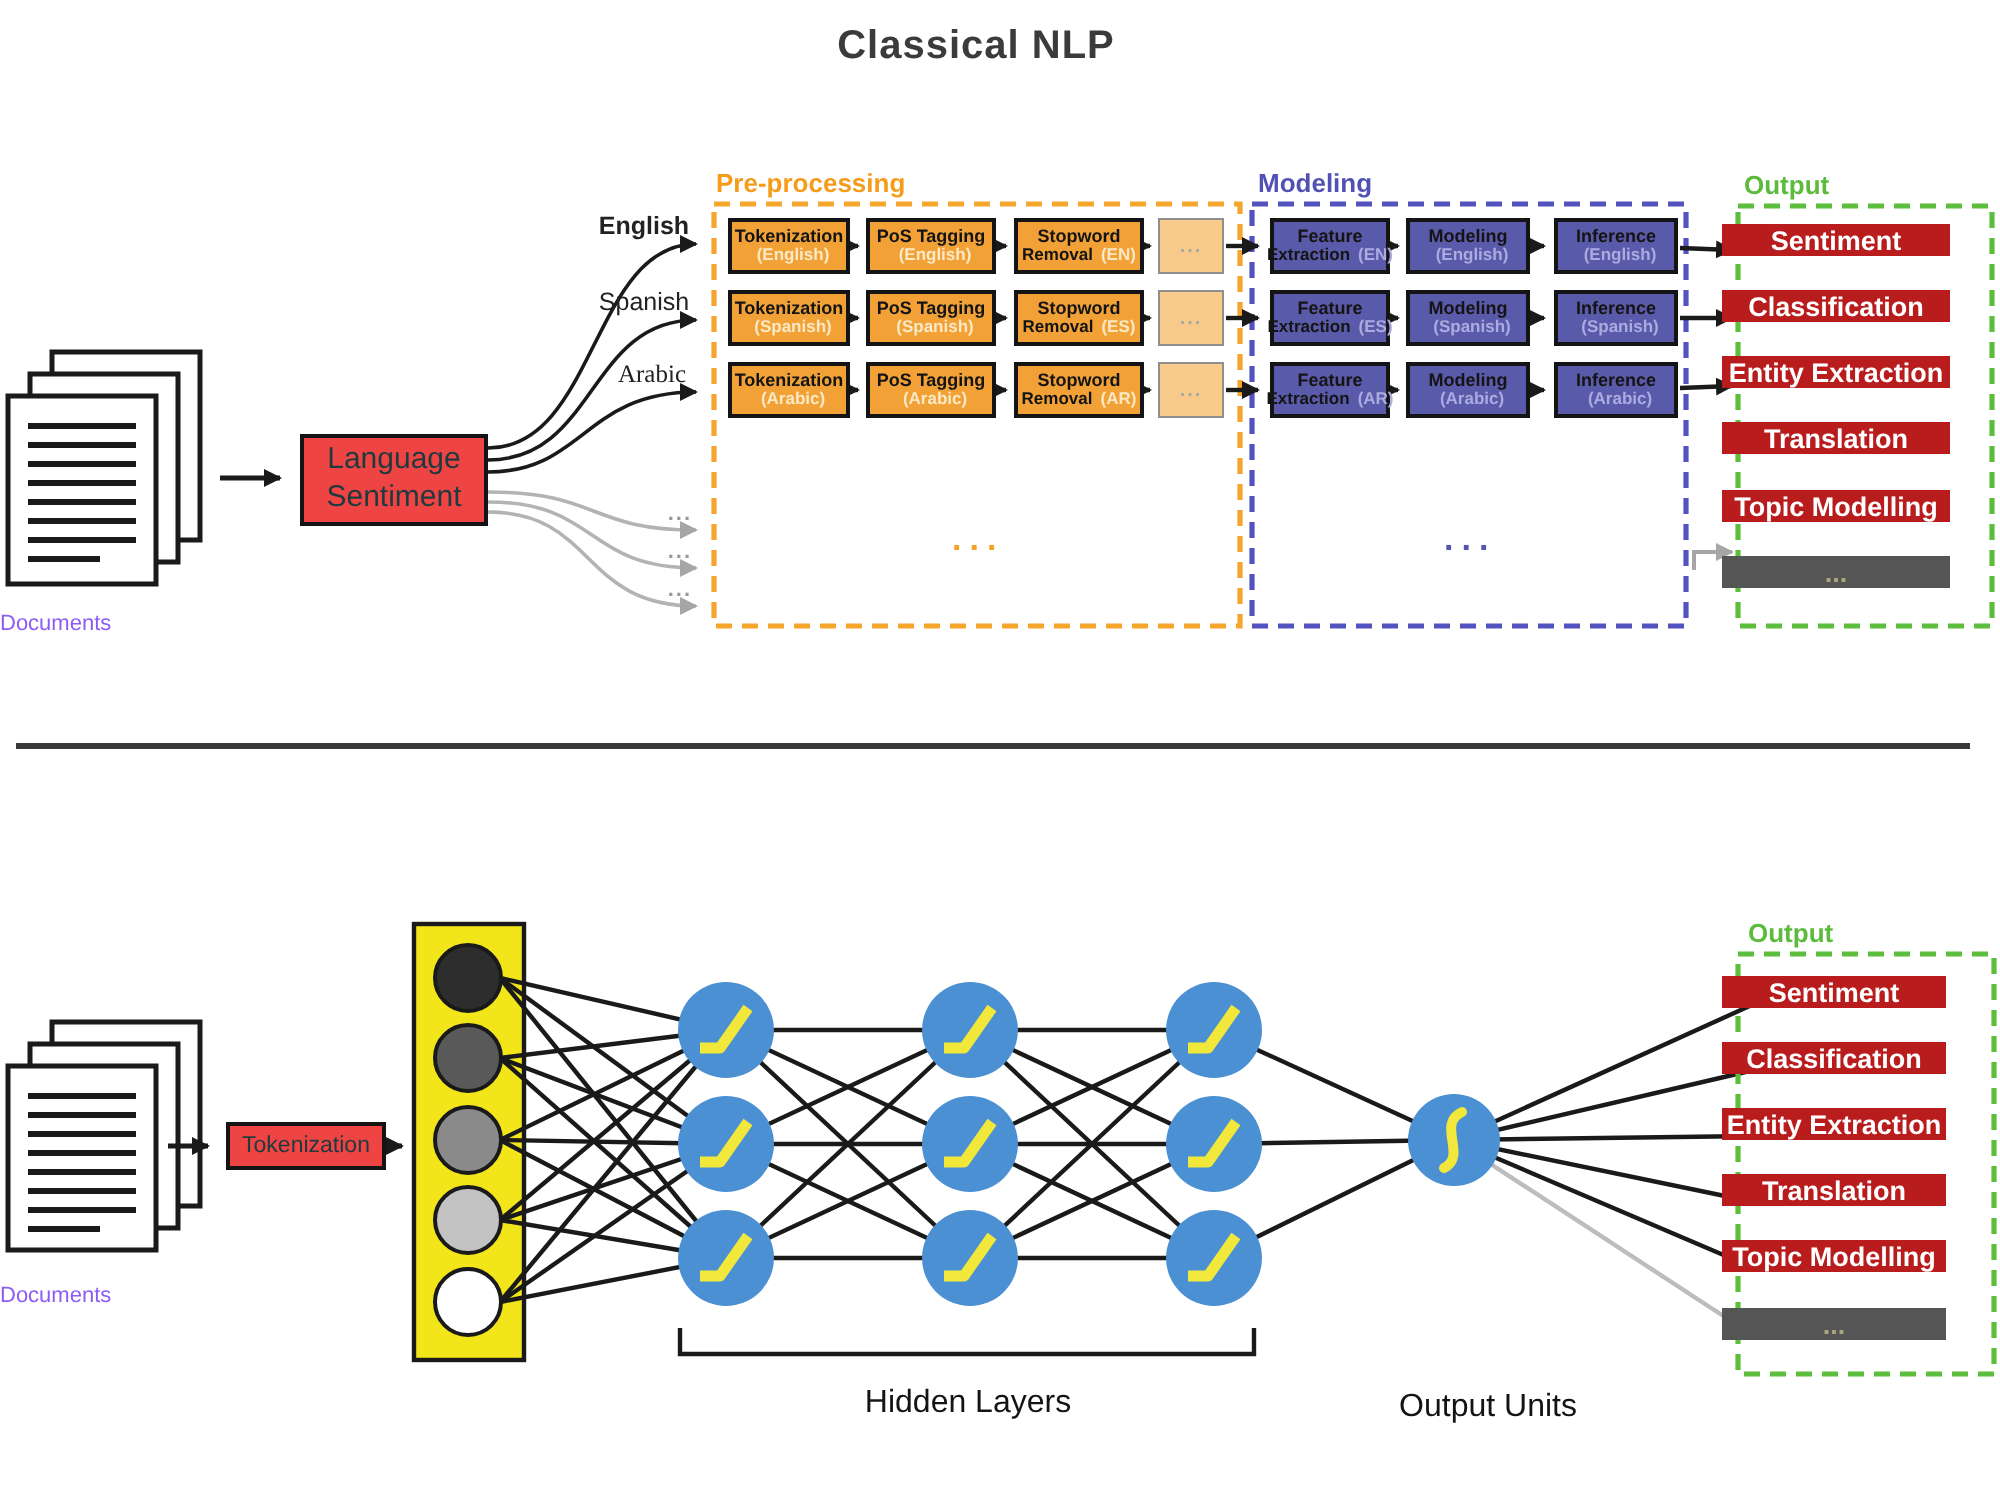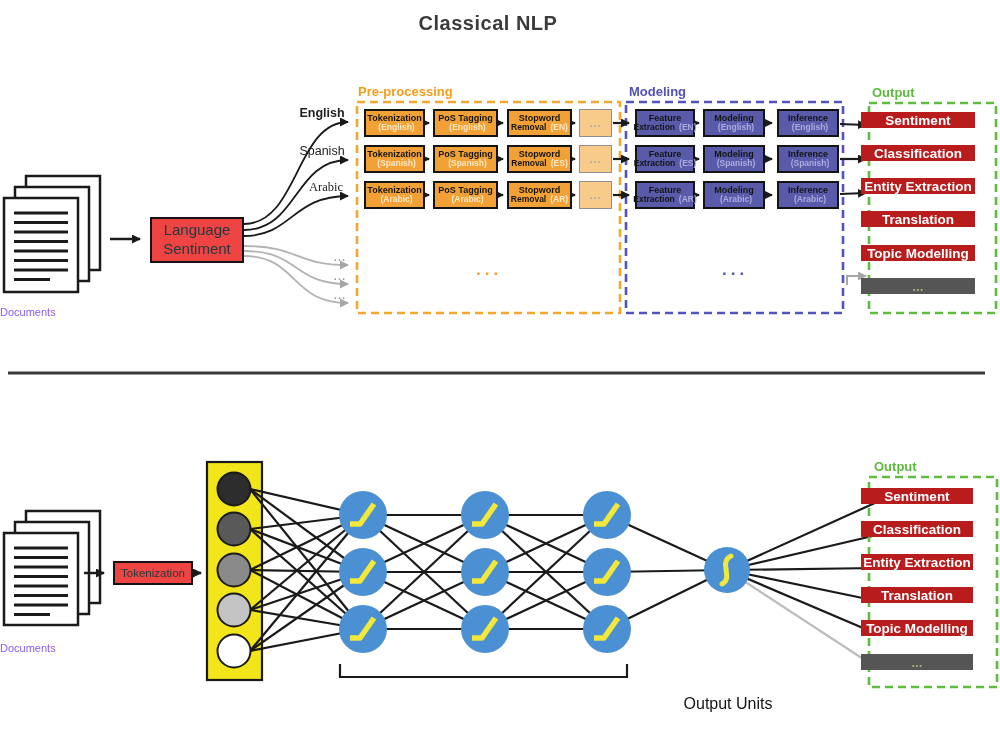--- a/index.html
+++ b/index.html
@@ -344,21 +344,22 @@
 <div class="outitem" style="top: 245px; background-color: rgb(245, 160, 31); color: rgb(255, 255, 255);">Topic Modelling</div>
 <div class="outitem" style="top: 278px; border-color: rgb(85, 85, 85); background-color: rgb(242, 239, 163); color: rgb(169, 167, 123);">...</div>
 
 
 <div class="abs doclbl" style="left:0;top:642px;">Documents</div>
 
 <div class="cyanbox" style="left:113px;top:561px;width:80px;height:24px;font-size:11.5px;">Tokenization</div>
 
 <div class="abs seclabel" style="left:874px;top:459px;color:#5CBB3C;">Output</div>
 
-<div class="caption" style="left:648px;top:695px;width:160px;">Output Units</div>
+<div class="caption" style="left:384px;top:693px;width:200px;">Hidden Layers</div>
+<div class="caption" style="left:664px;top:695px;width:160px;">Output Units</div>
 
 <div class="outitem" style="top: 488px; width: 112px; background-color: rgb(116, 165, 60); color: rgb(255, 255, 255);">Sentiment</div>
 <div class="outitem" style="top: 521px; width: 112px; background-color: rgb(176, 79, 160); color: rgb(255, 255, 255);">Classification</div>
 <div class="outitem" style="top: 554px; width: 112px; background-color: rgb(232, 78, 37); color: rgb(255, 255, 255);">Entity Extraction</div>
 <div class="outitem" style="top: 587px; width: 112px; background-color: rgb(100, 198, 214); color: rgb(255, 255, 255);">Translation</div>
 <div class="outitem" style="top: 620px; width: 112px; background-color: rgb(245, 160, 31); color: rgb(255, 255, 255);">Topic Modelling</div>
 <div class="outitem" style="top: 654px; width: 112px; border-color: rgb(85, 85, 85); background-color: rgb(242, 239, 163); color: rgb(169, 167, 123);">...</div>
 
 </div>
 

